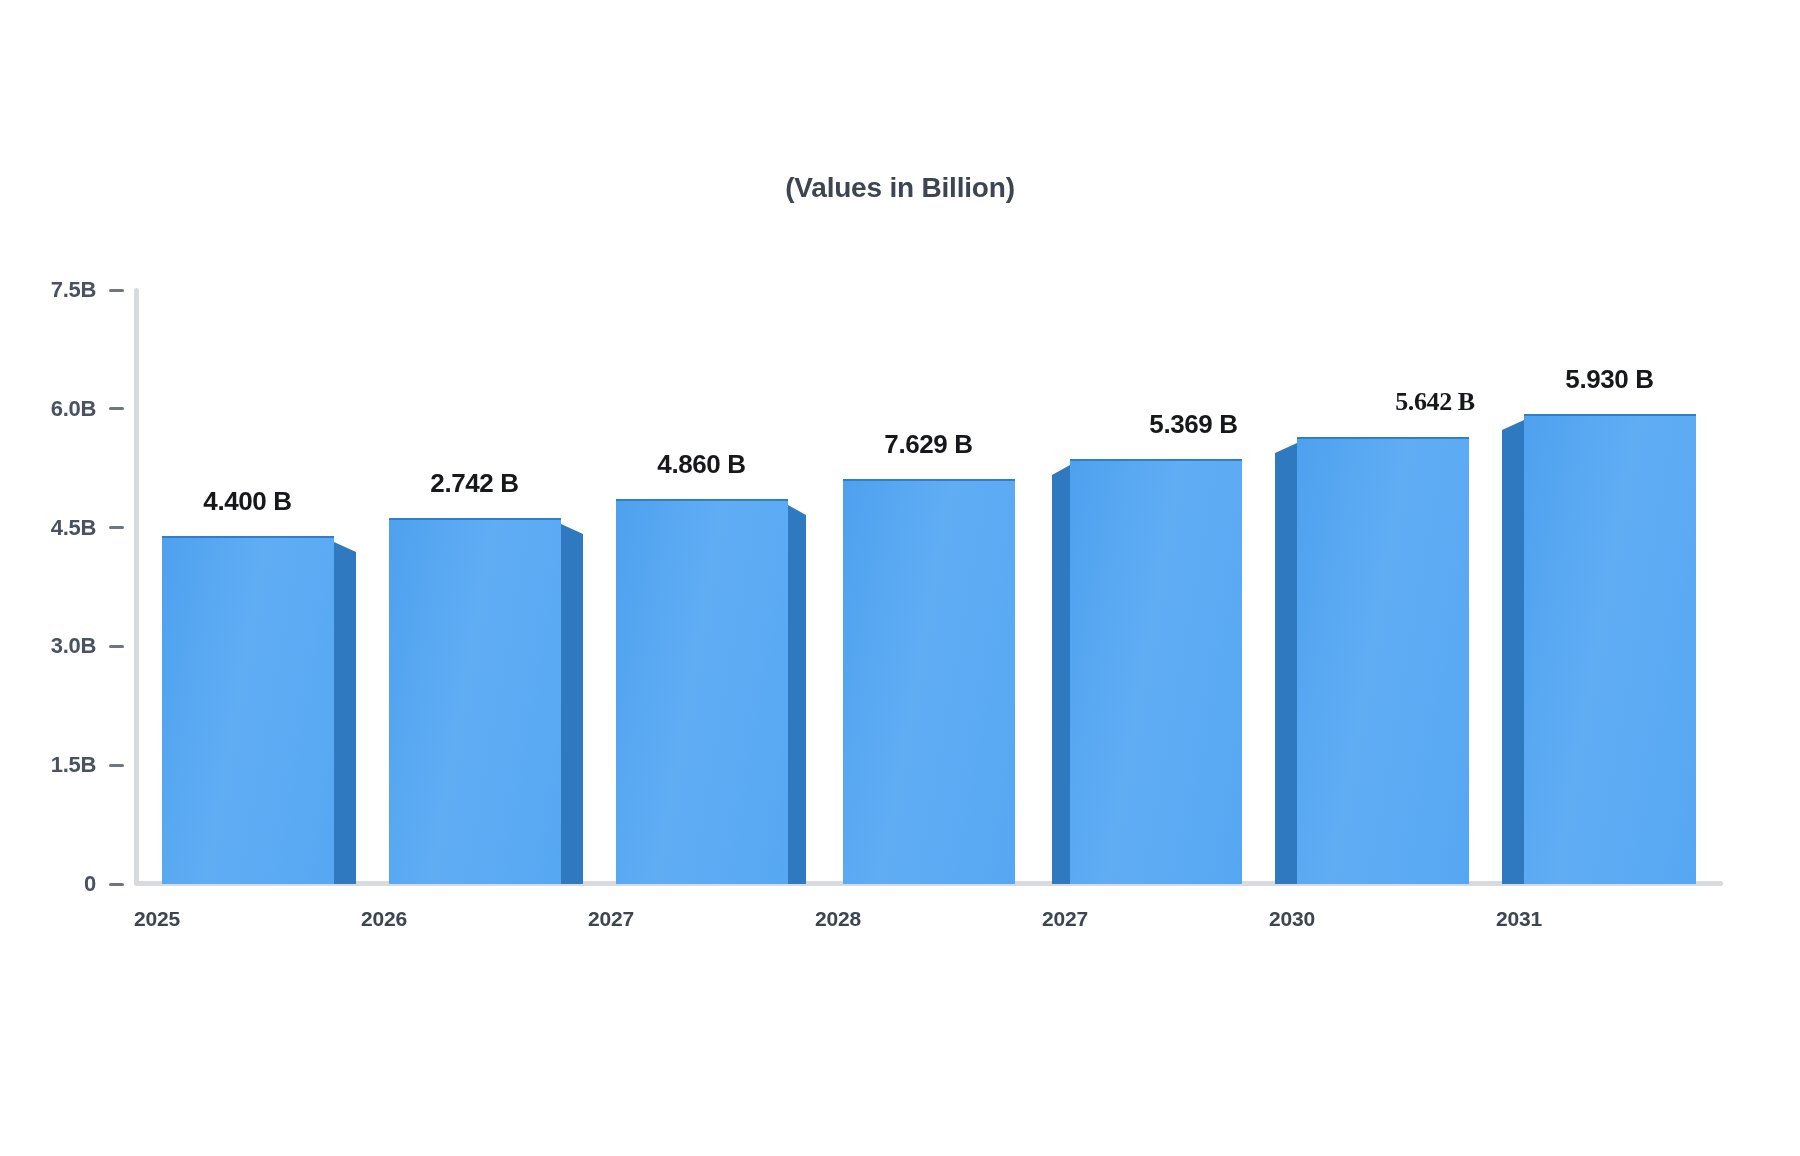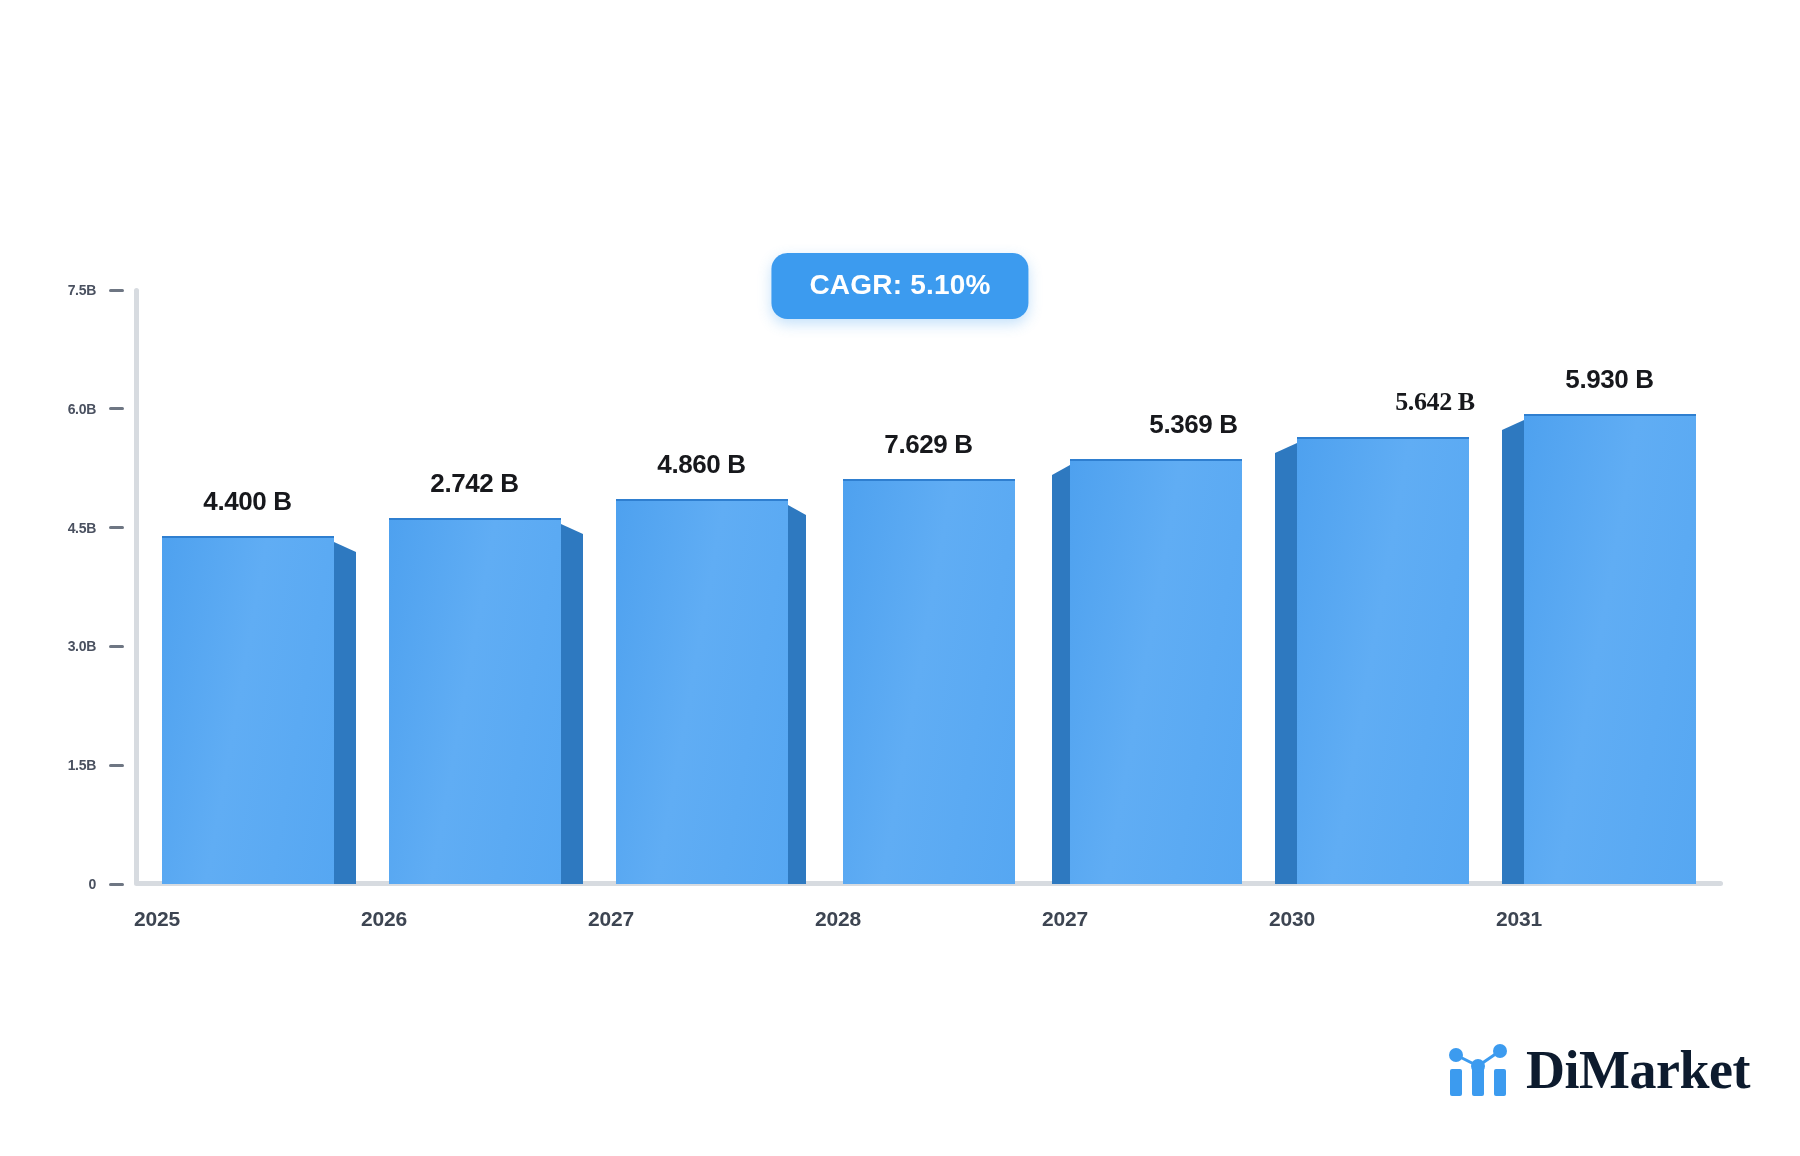--- a/index.html
+++ b/index.html
@@ -95,21 +95,21 @@
   .y-tick-row {
     position: absolute;
     left: 0;
     width: 134px;
     height: 0;
     display: flex;
     align-items: center;
     justify-content: flex-end;
   }
   .y-tick-label {
-    font-size: 14px;
+    font-size: 22px;
     font-weight: bold;
     color: #4a5160;
     letter-spacing: -0.3px;
     white-space: nowrap;
   }
   .y-tick-dash {
     display: inline-block;
     width: 15px;
     height: 3px;
     background: #6e7683;
@@ -189,22 +189,22 @@
     letter-spacing: -0.5px;
     line-height: 1;
   }
 </style>
 </head>
 <body>
 
 <div id="page">
 
 
-
-  <div id="cagr-badge">CAGR: 5.10%</div>
+  <div id="chart-subtitle">(Values in Billion)</div>
+
 
   <div id="plot">
     <div id="y-axis-line"></div>
     <div id="x-axis-line"></div>
     <div id="y-ticks">
         <div class="y-tick-row" style="top: 290px;">
           <span class="y-tick-label">7.5B</span>
           <span class="y-tick-dash"></span>
         </div>
         <div class="y-tick-row" style="top: 408.8px;">
@@ -268,26 +268,14 @@
         <div class="x-tick-label" style="left: 134px; width: 227px;">2025</div>
         <div class="x-tick-label" style="left: 361px; width: 227px;">2026</div>
         <div class="x-tick-label" style="left: 588px; width: 227px;">2027</div>
         <div class="x-tick-label" style="left: 815px; width: 227px;">2028</div>
         <div class="x-tick-label" style="left: 1042px; width: 227px;">2027</div>
         <div class="x-tick-label" style="left: 1269px; width: 227px;">2030</div>
         <div class="x-tick-label" style="left: 1496px; width: 227px;">2031</div>
       </div>
   </div>
 
-  <div id="logo">
-    <svg id="logo-mark" width="62" height="56" viewBox="0 0 62 56">
-      <rect x="2" y="27" width="12" height="27" rx="2" fill="#3c9bef"></rect>
-      <rect x="24" y="20" width="12" height="34" rx="2" fill="#3c9bef"></rect>
-      <rect x="46" y="27" width="12" height="27" rx="2" fill="#3c9bef"></rect>
-      <polyline points="8,13 30,24 52,9" fill="none" stroke="#3c9bef" stroke-width="3"></polyline>
-      <circle cx="8" cy="13" r="7" fill="#3c9bef"></circle>
-      <circle cx="30" cy="24" r="7" fill="#3c9bef"></circle>
-      <circle cx="52" cy="9" r="7" fill="#3c9bef"></circle>
-    </svg>
-    <div id="logo-text">DiMarket</div>
-  </div>
 
 </div>
 
 </body></html>

